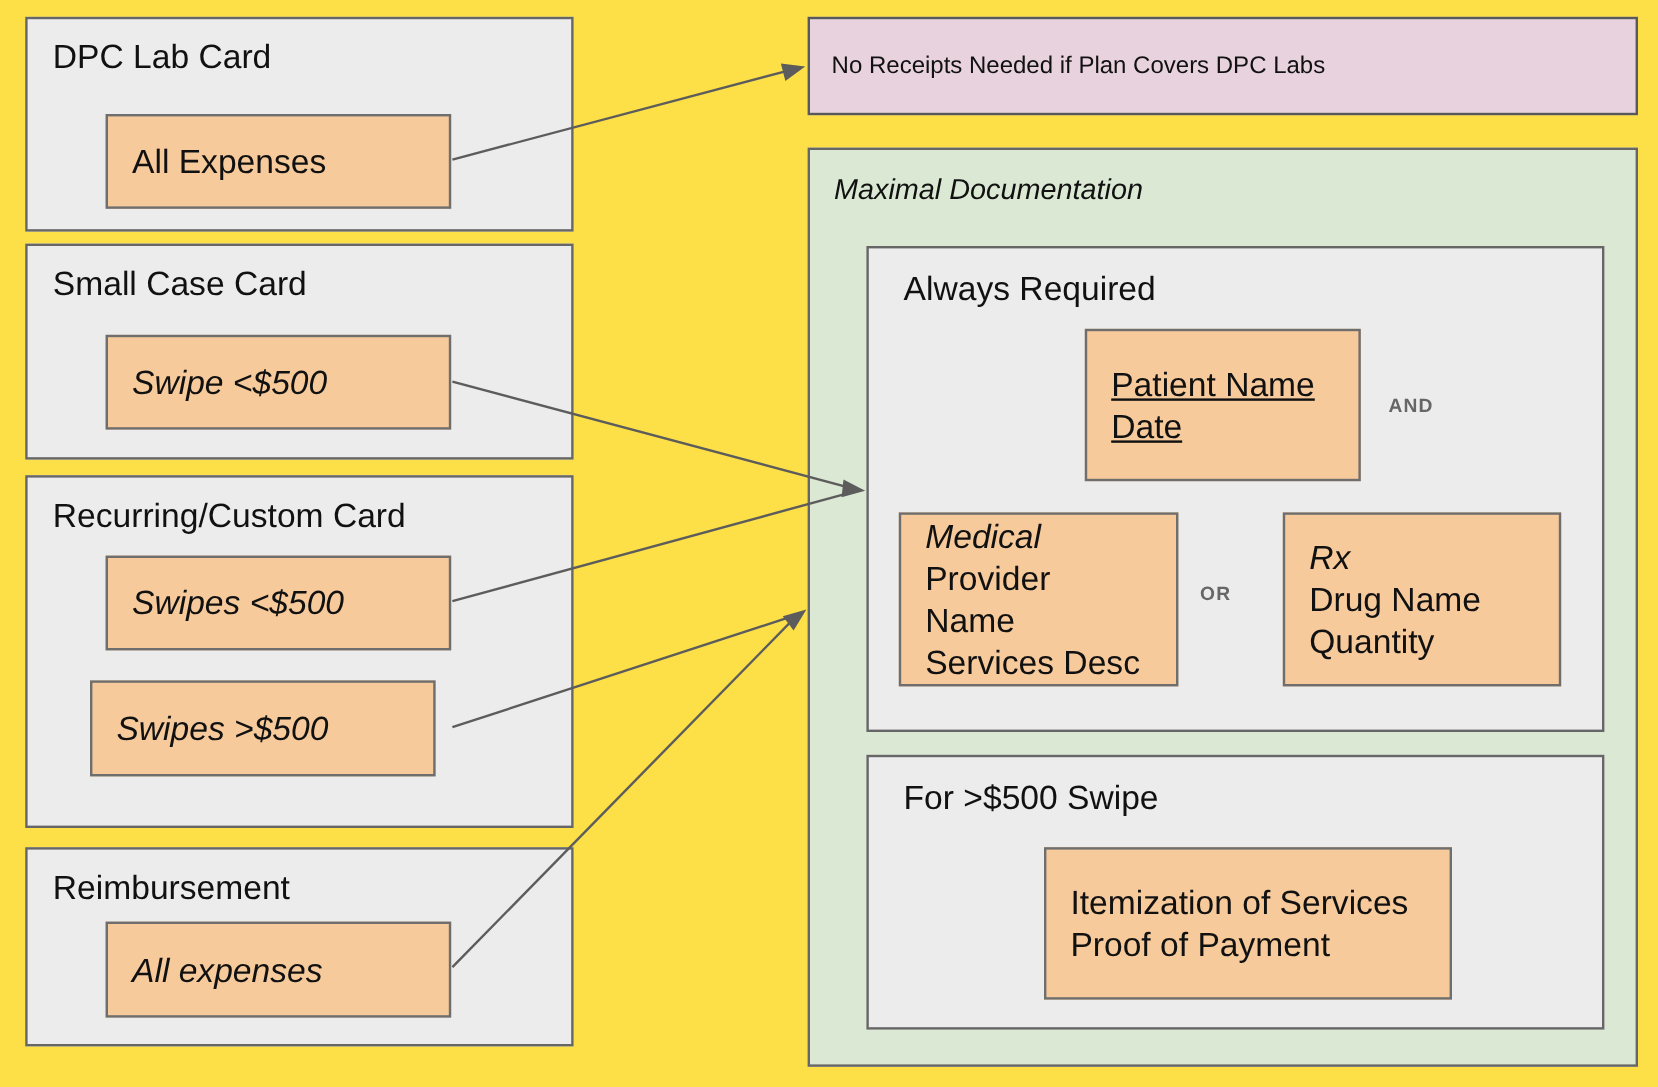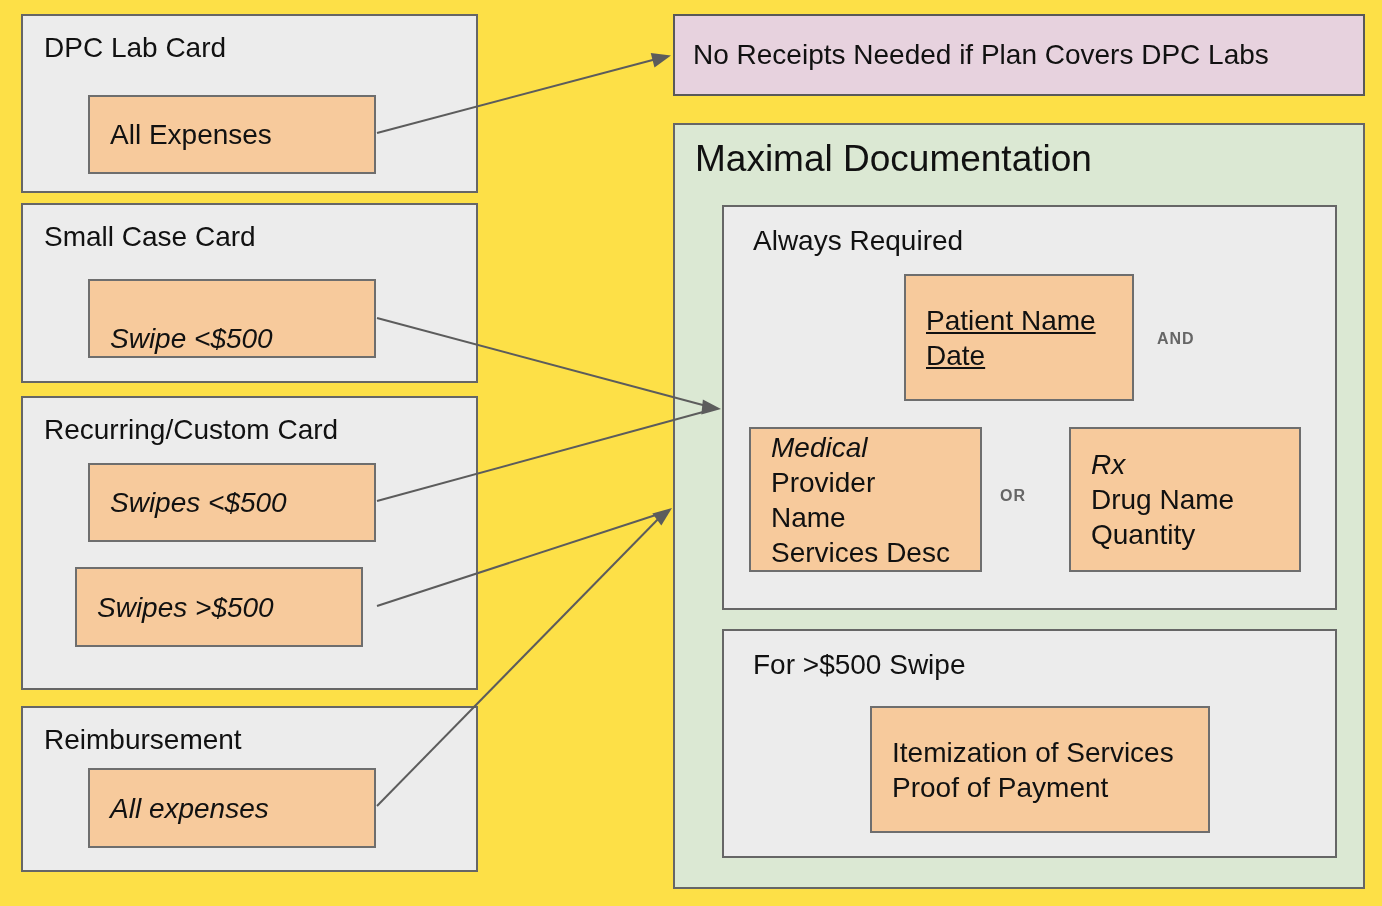--- a/index.html
+++ b/index.html
@@ -47,36 +47,37 @@
   .banner{
     position:absolute;
     box-sizing:border-box;
     left:673px; top:14px;
     width:692px; height:82px;
     background:#e7d2de;
     border:2px solid #595959;
     display:flex;
     align-items:center;
     padding-left:18px;
-    font-size:28px;
+    font-size:20px;
   }
   .panel{
     position:absolute;
     box-sizing:border-box;
     left:673px; top:123px;
     width:692px; height:766px;
     background:#dbe8d3;
     border:2px solid #666666;
   }
   .panel-title{
     position:absolute;
     left:20px; top:16px;
-    font-size:37px;
+    font-size:24px;
     line-height:35px;
     white-space:nowrap;
+    font-style:italic;
   }
   .section{
     position:absolute;
     box-sizing:border-box;
     background:#ececec;
     border:2px solid #666666;
   }
   #always-required{left:47px; top:80px; width:615px; height:405px;}
   #over-500{left:47px; top:504px; width:615px; height:229px;}
   .section-title{
@@ -90,21 +91,21 @@
     position:absolute;
     font-size:16px;
     font-weight:bold;
     color:#666666;
     letter-spacing:1px;
   }
   #and-label{left:433px; top:123px;}
   #or-label{left:276px; top:280px;}
   
   #chip-all-expenses{left:65px; top:79px; width:288px; height:79px;}
-  #chip-swipe-lt-500{left:65px; top:74px; width:288px; height:79px;justify-content:flex-end;}
+  #chip-swipe-lt-500{left:65px; top:74px; width:288px; height:79px;}
   #chip-swipes-lt-500{left:65px; top:65px; width:288px; height:79px;}
   #chip-swipes-gt-500{left:52px; top:169px; width:288px; height:80px;}
   #chip-all-expenses-reimb{left:65px; top:60px; width:288px; height:80px;}
   
   #chip-patient{left:180px; top:67px; width:230px; height:127px;text-decoration:underline;}
   #chip-medical{left:25px; top:220px; width:233px; height:145px;}
   #chip-rx{left:345px; top:220px; width:232px; height:145px;}
   #chip-itemization{left:146px; top:75px; width:340px; height:127px;}
   
   #card-dpc{left:21px; top:14px; width:457px; height:179px;}

